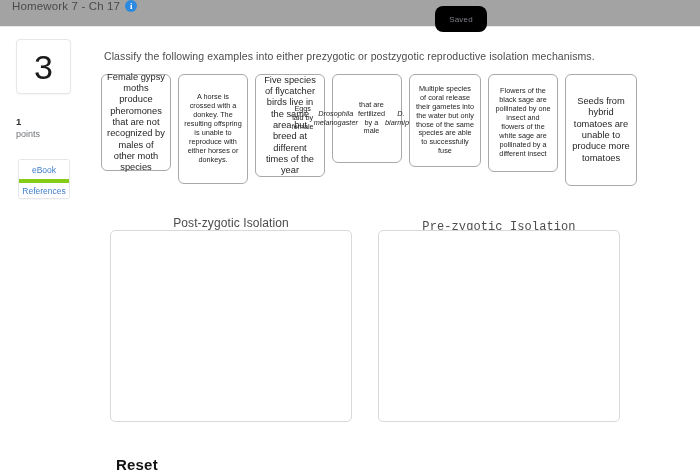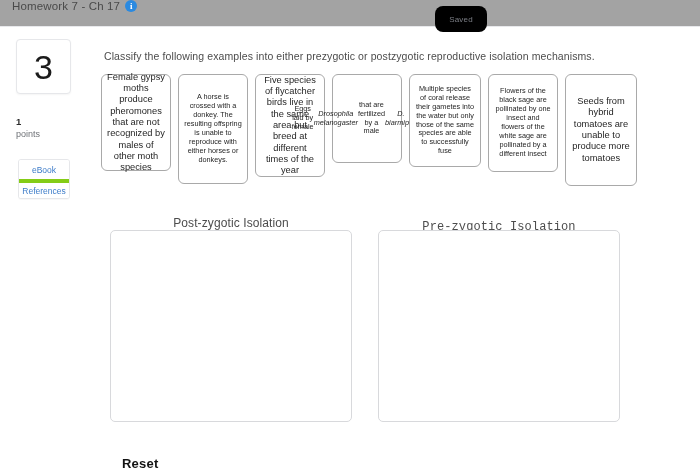--- a/index.html
+++ b/index.html
@@ -162,22 +162,22 @@
     position: absolute;
     background: #ffffff;
     border: 1px solid #d8d9dc;
     border-radius: 5px;
   }
   .dropzone.left  { left: 110px; top: 230px; width: 242px; height: 192px; }
   .dropzone.right { left: 378px; top: 230px; width: 242px; height: 192px; }
 
   .reset-btn {
     position: absolute;
-    left: 122px; top: 456px;
-    font-size: 13px;
+    left: 116px; top: 456px;
+    font-size: 15px;
     font-weight: bold;
     color: #131313;
     letter-spacing: .2px;
     cursor: pointer;
   }
 </style>
 </head>
 <body>
 
 <div class="topbar">

